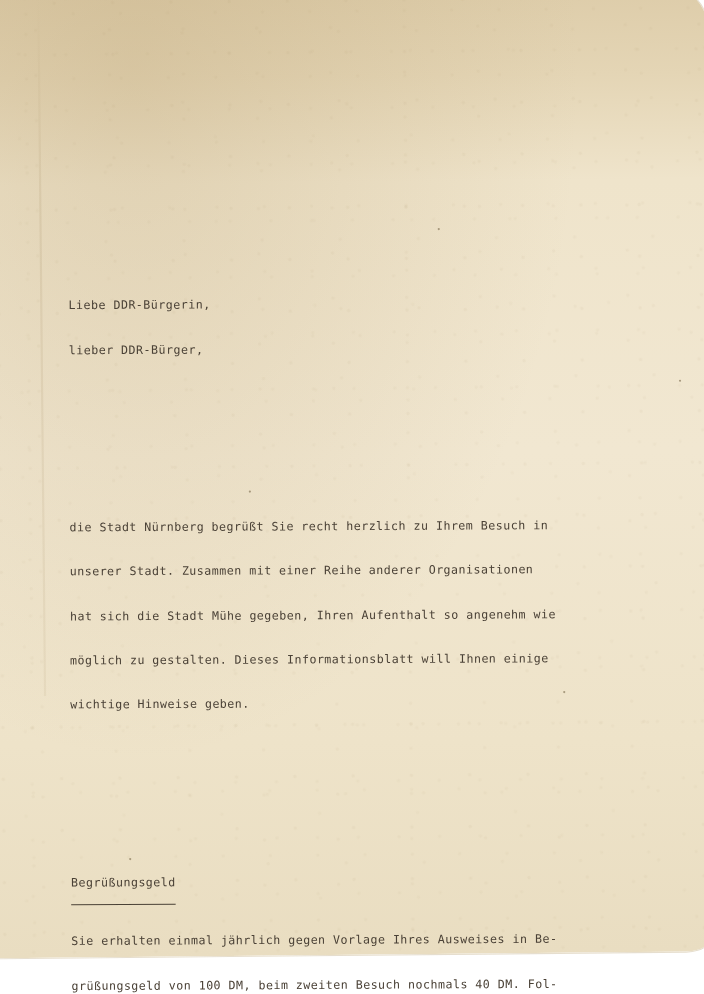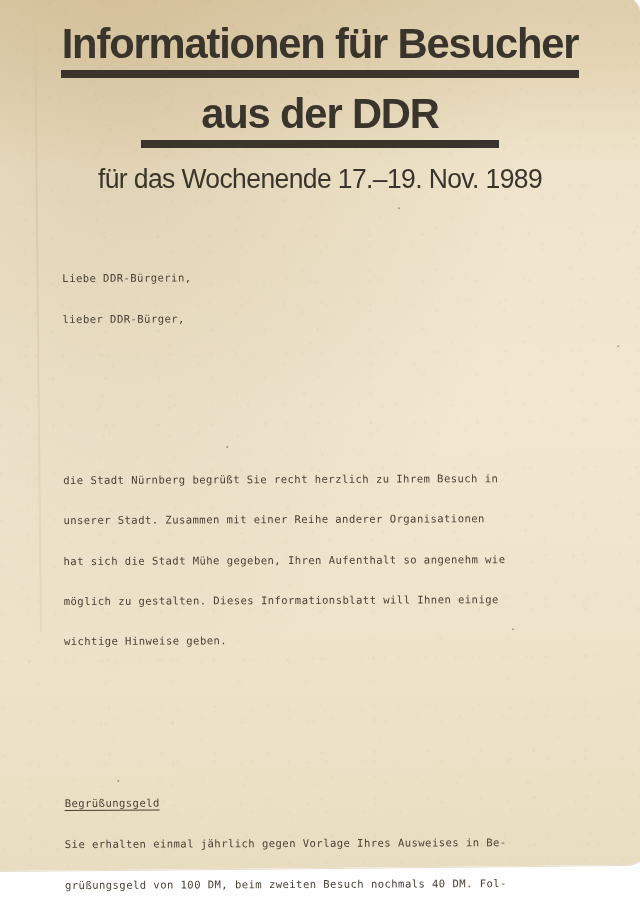--- a/index.html
+++ b/index.html
@@ -120,46 +120,39 @@
   .body .ln { display: block; }
   .body .spacer { display: block; height: 13.45px; }
   .body h3.head {
     display: inline-block;
     margin: 0;
     font-size: 10.6px;
     font-weight: 400;
     line-height: 13.45px;
     letter-spacing: 0.42px;
     border-bottom: 1px solid #4a4136;
-    padding-bottom: 0px;
+    padding-bottom: 12px;
   }
   .headwrap { display: block; line-height: 13.45px; }
 </style>
 </head>
 <body>
 
 <div id="page">
 
   <div class="paper">
     <div class="paper-grain"></div>
     <div class="fold"></div>
     <div class="speck" style="left:406px;top:218px;"></div>
     <div class="speck" style="left:624px;top:358px;"></div>
     <div class="speck" style="left:232px;top:455px;"></div>
     <div class="speck" style="left:516px;top:640px;"></div>
     <div class="speck" style="left:120px;top:788px;"></div>
   </div>
 
-  <div class="headline-zone">
-    <span class="hl-line hl1">Informationen für Besucher</span>
-    <div class="hl-rule rule1"></div>
-    <span class="hl-line hl2">aus der DDR</span>
-    <div class="hl-rule rule2"></div>
-    <span class="hl-line hl3">für das Wochenende 17.–19. Nov. 1989</span>
-  </div>
 
   <div class="body">
 
     <div class="blk">
       <span class="ln">Liebe DDR-Bürgerin,</span>
       <span class="ln">lieber DDR-Bürger,</span>
     </div>
 
     <span class="spacer"></span>
 

